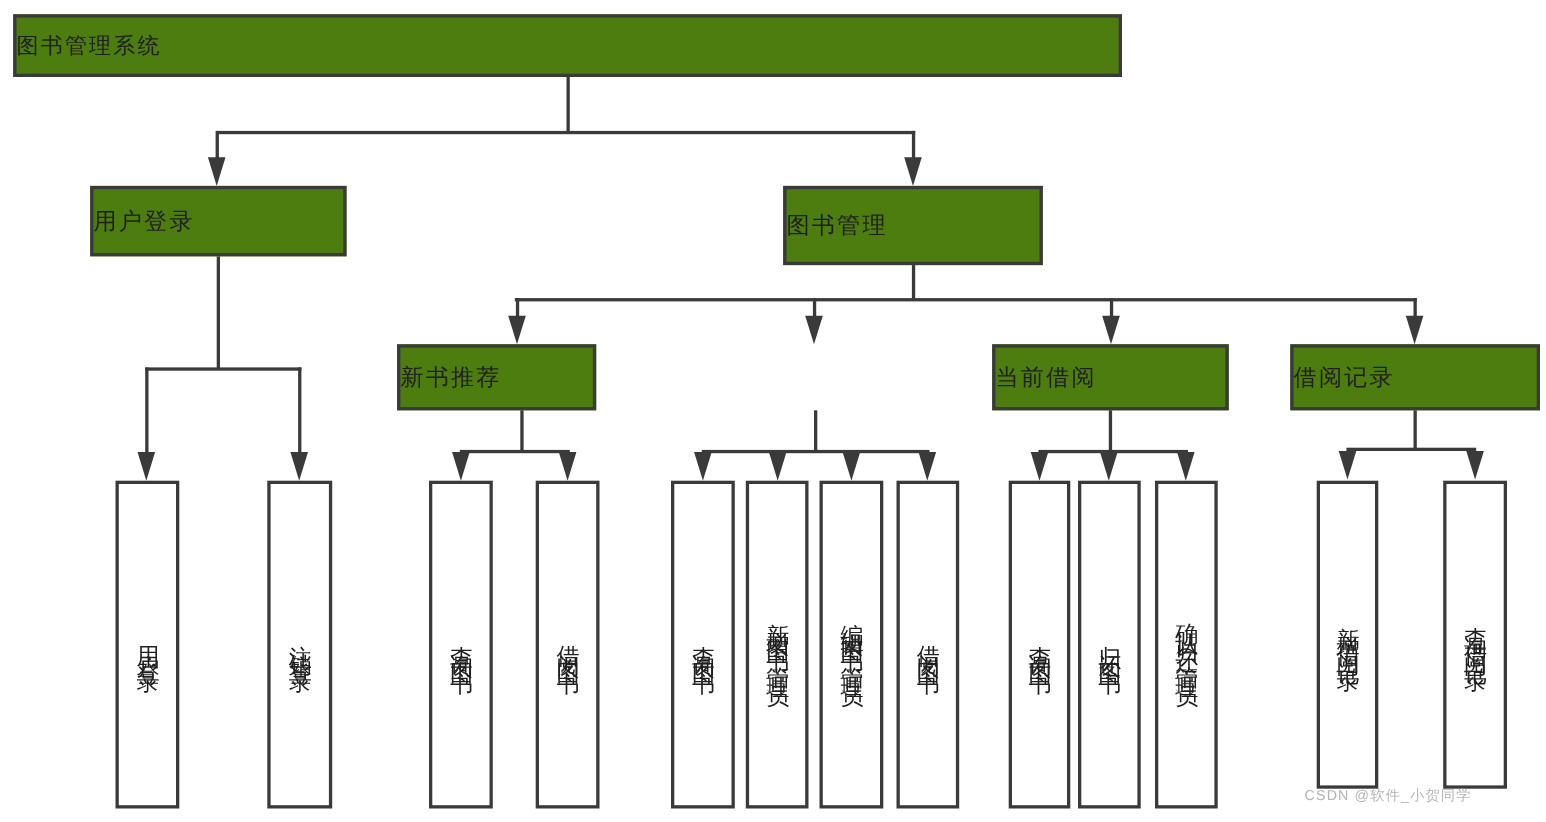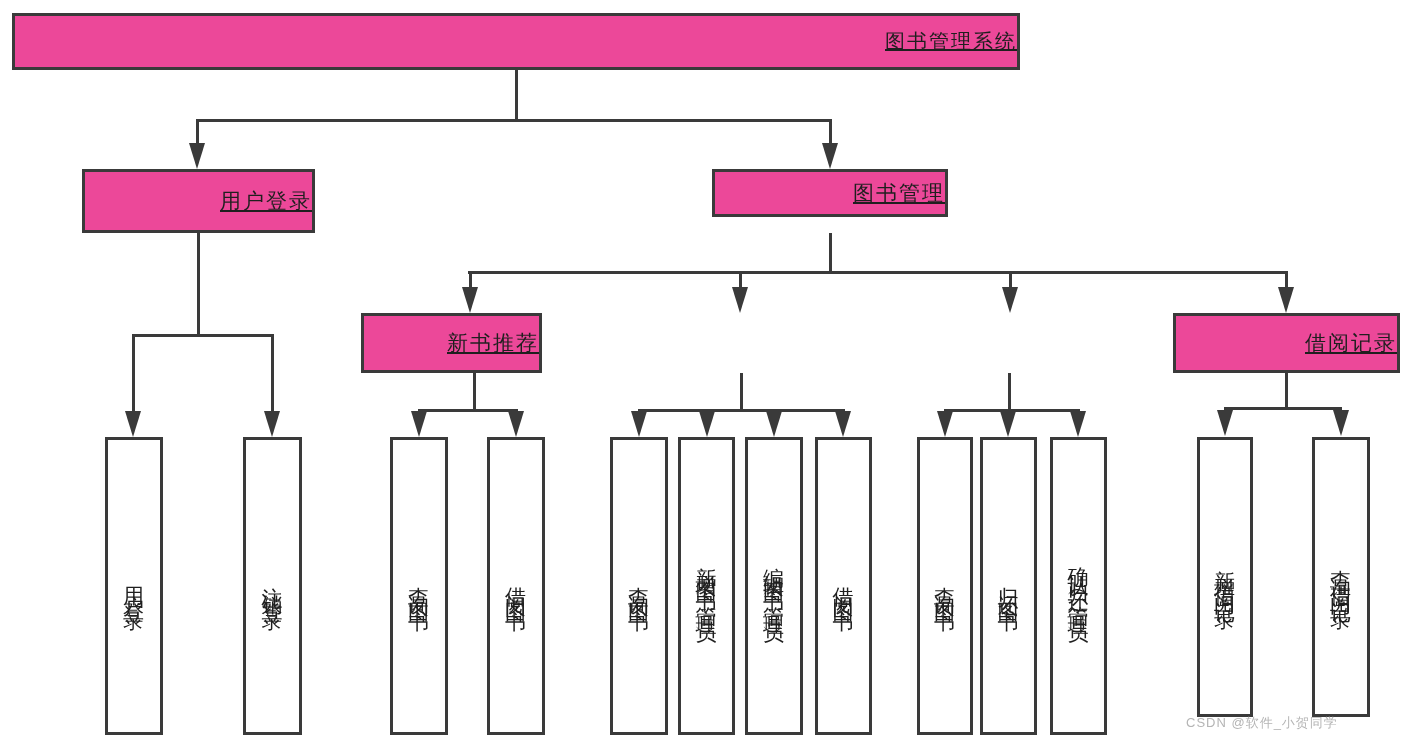--- a/index.html
+++ b/index.html
@@ -1,23 +1,23 @@
 <!DOCTYPE html>
 <html><head>
 <meta charset="utf-8">
 <style>
   html,body{margin:0;padding:0;background:#ffffff;}
   #stage{
     position:relative;width:1405px;height:747px;background:#ffffff;overflow:hidden;
     font-family:"Liberation Sans","DejaVu Sans",sans-serif;
   }
   .box{
-    position:absolute;box-sizing:border-box;background:#ec4899;
-    border:3px solid #3a3a3a;display:flex;align-items:center;justify-content:flex-end;
-    color:#1f1f1f;font-size:21px;letter-spacing:2px;z-index:2;text-decoration:underline;
+    position:absolute;box-sizing:border-box;background:#4d7c0f;
+    border:3px solid #3a3a3a;display:flex;align-items:center;justify-content:flex-start;
+    color:#1f1f1f;font-size:21px;letter-spacing:2px;z-index:2;
   }
   .vbox{
     position:absolute;box-sizing:border-box;background:#ffffff;
     border:3px solid #3a3a3a;display:flex;align-items:center;justify-content:center;
     color:#1f1f1f;font-size:21px;z-index:2;
   }
   .vtext{
     writing-mode:vertical-rl;text-orientation:mixed;letter-spacing:8px;line-height:1;
   }
   .line{position:absolute;background:#3a3a3a;z-index:1;}
@@ -43,21 +43,21 @@
   <div class="line" style="left:515px;top:70px;width:3px;height:50px;"></div>
   <div class="line" style="left:197px;top:119px;width:635px;height:3px;"></div>
   <div class="line" style="left:196px;top:119px;width:3px;height:26px;"></div>
   <div class="arrow" style="left:189px;top:143px;"></div>
   <div class="line" style="left:829px;top:119px;width:3px;height:26px;"></div>
   <div class="arrow" style="left:822px;top:143px;"></div>
 
   <div class="box" style="left:82px;top:169px;width:233px;height:64px;">
     <span>用户登录</span>
   </div>
-  <div class="box" style="left:712px;top:169px;width:236px;height:48px;">
+  <div class="box" style="left:712px;top:169px;width:236px;height:72px;">
     <span>图书管理</span>
   </div>
 
   <div class="line" style="left:197px;top:233px;width:3px;height:103px;"></div>
   <div class="line" style="left:132px;top:334px;width:142px;height:3px;"></div>
   <div class="line" style="left:132px;top:334px;width:3px;height:78px;"></div>
   <div class="arrow" style="left:125px;top:411px;"></div>
   <div class="line" style="left:271px;top:334px;width:3px;height:78px;"></div>
   <div class="arrow" style="left:264px;top:411px;"></div>
 
@@ -67,20 +67,23 @@
   <div class="arrow" style="left:462px;top:287px;"></div>
   <div class="line" style="left:739px;top:271px;width:3px;height:17px;"></div>
   <div class="arrow" style="left:732px;top:287px;"></div>
   <div class="line" style="left:1009px;top:271px;width:3px;height:17px;"></div>
   <div class="arrow" style="left:1002px;top:287px;"></div>
   <div class="line" style="left:1285px;top:271px;width:3px;height:17px;"></div>
   <div class="arrow" style="left:1278px;top:287px;"></div>
 
   <div class="box" style="left:361px;top:313px;width:181px;height:60px;">
     <span>新书推荐</span>
+  </div>
+  <div class="box" style="left:902px;top:313px;width:215px;height:60px;">
+    <span>当前借阅</span>
   </div>
   <div class="box" style="left:1173px;top:313px;width:227px;height:60px;">
     <span>借阅记录</span>
   </div>
 
   <div class="line" style="left:473px;top:373px;width:3px;height:38px;"></div>
   <div class="line" style="left:418px;top:409px;width:100px;height:3px;"></div>
   <div class="arrow" style="left:411px;top:411px;"></div>
   <div class="arrow" style="left:508px;top:411px;"></div>
 

